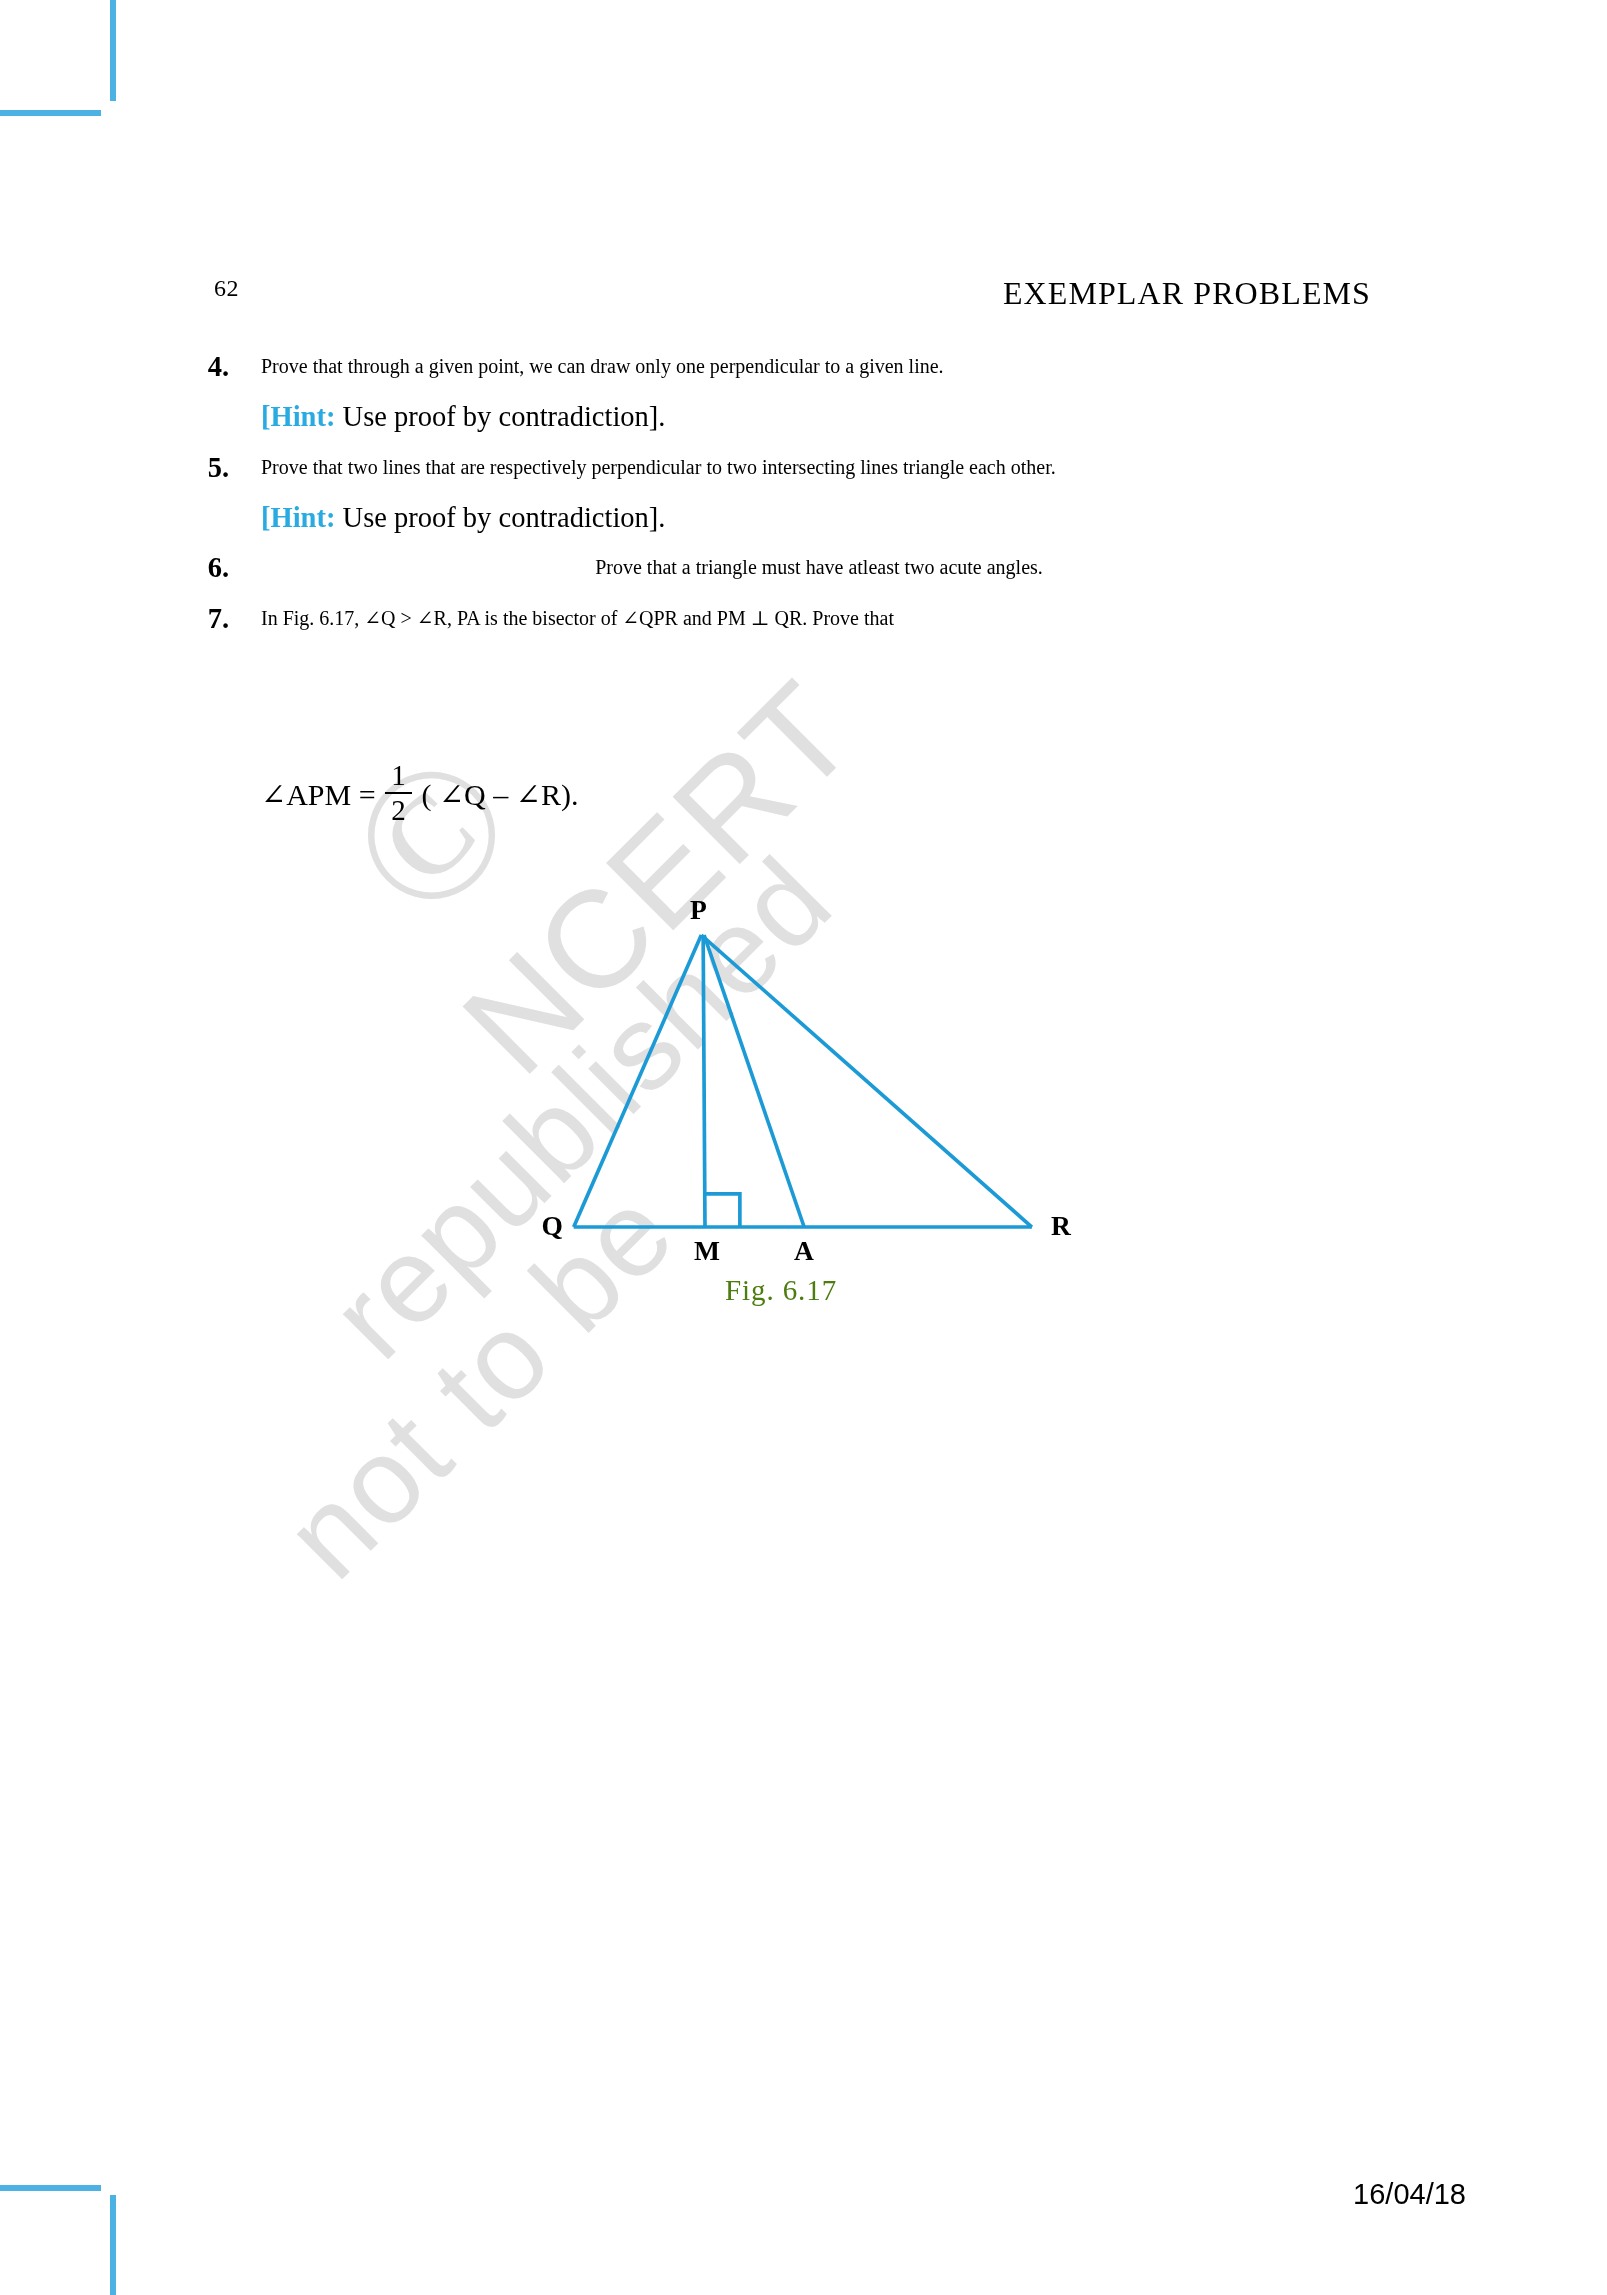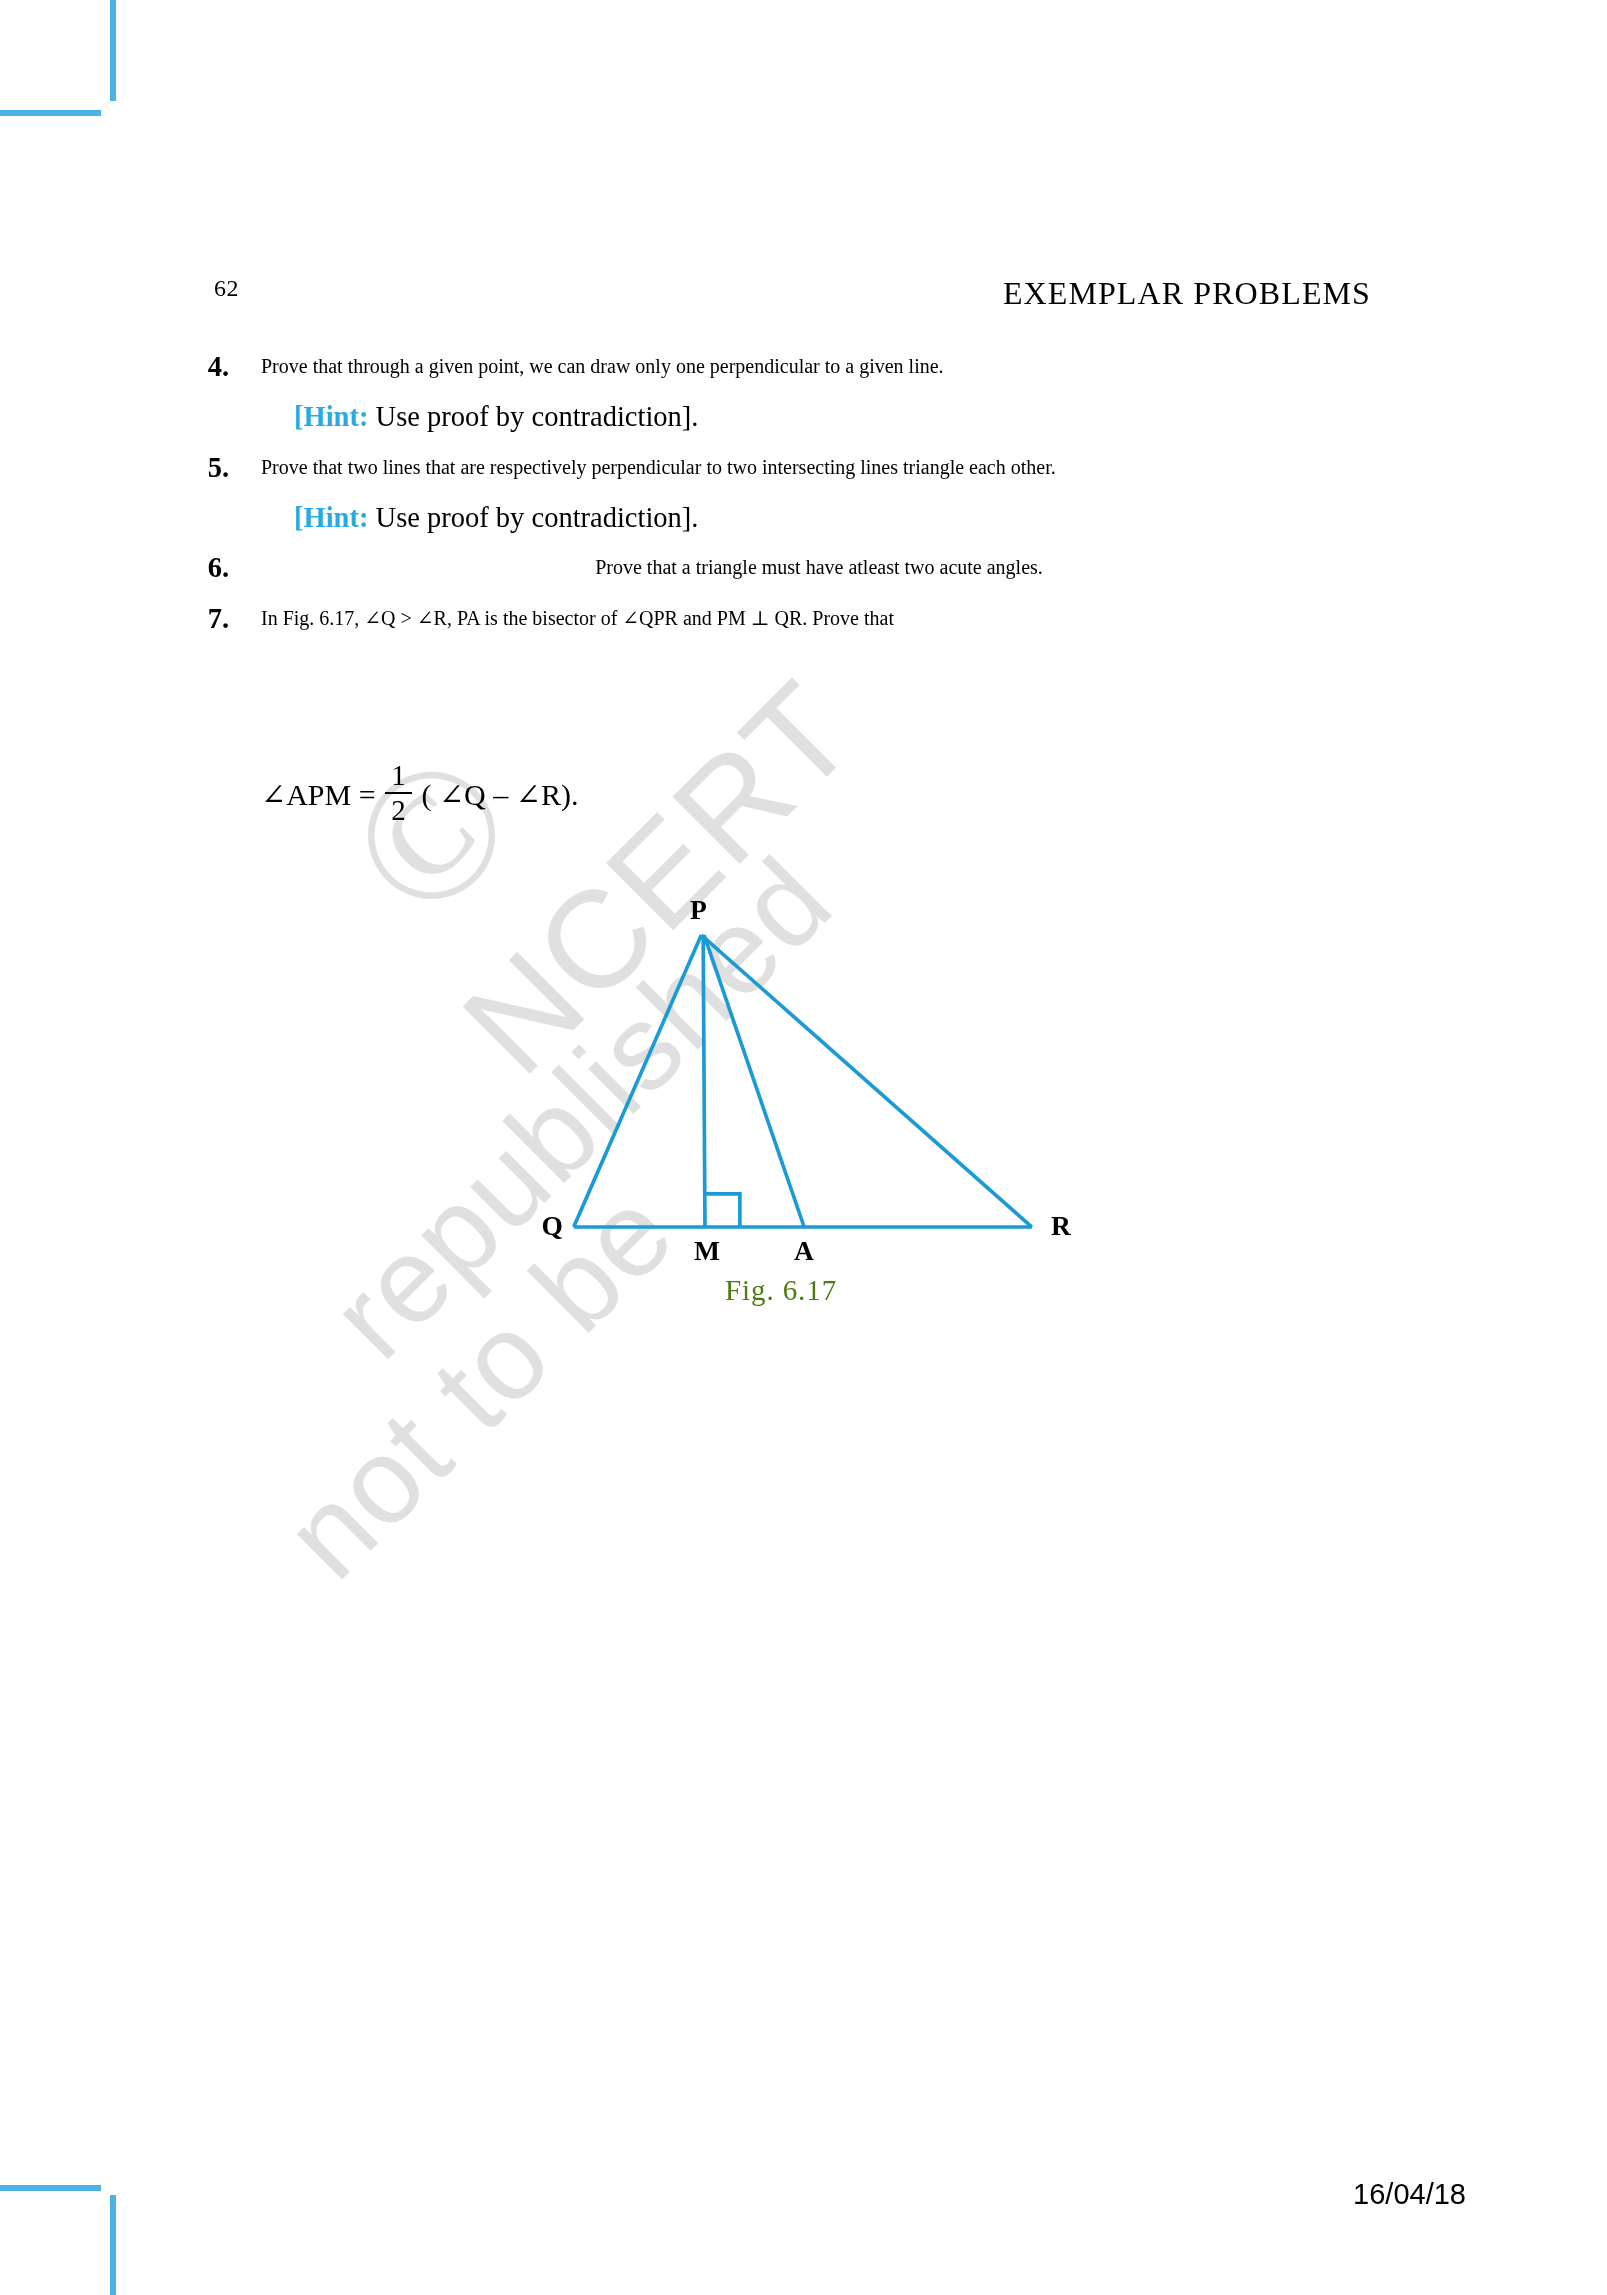--- a/index.html
+++ b/index.html
@@ -109,21 +109,21 @@
   }
   .body {
     flex: 1 1 auto;
     font-size: 20px;
     line-height: 43px;
     text-align: justify;
     text-justify: inter-word;
   }
   .body.nojust { text-align: center; }
   .hint {
-    margin-left: 90px;
+    margin-left: 57px;
     font-size: 28.5px;
     line-height: 43px;
     padding-top: 7.3px;
     padding-bottom: 7.3px;
   }
   .hint-word {
     color: #29abe2;
     font-weight: bold;
   }
   .gap-s { height: 8.3px; }

